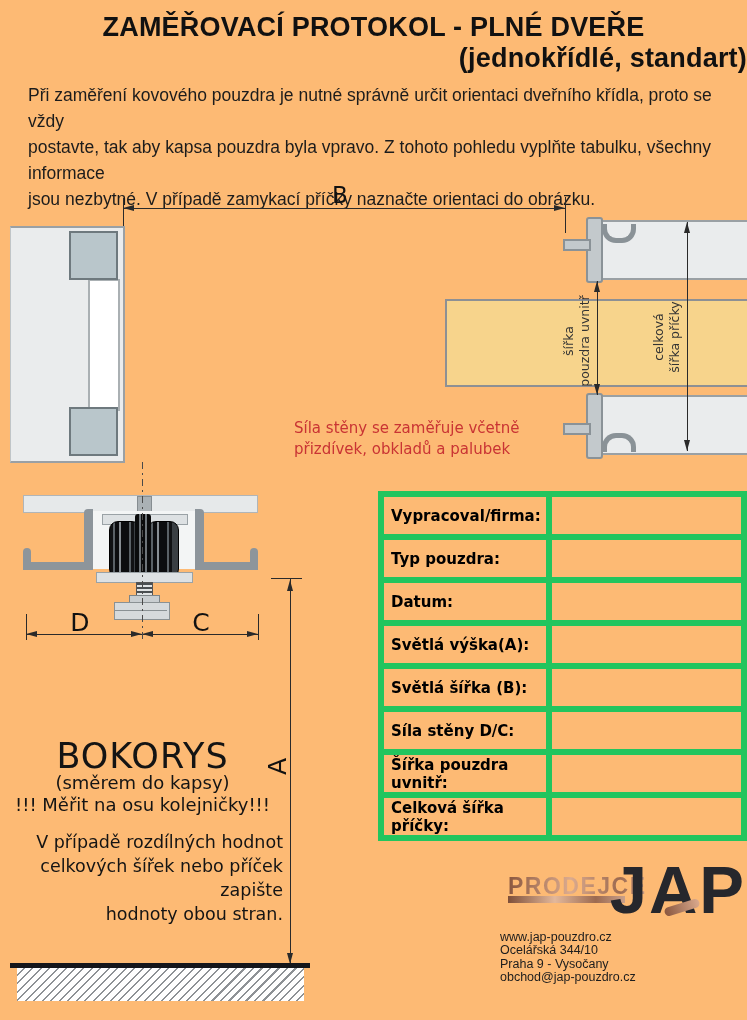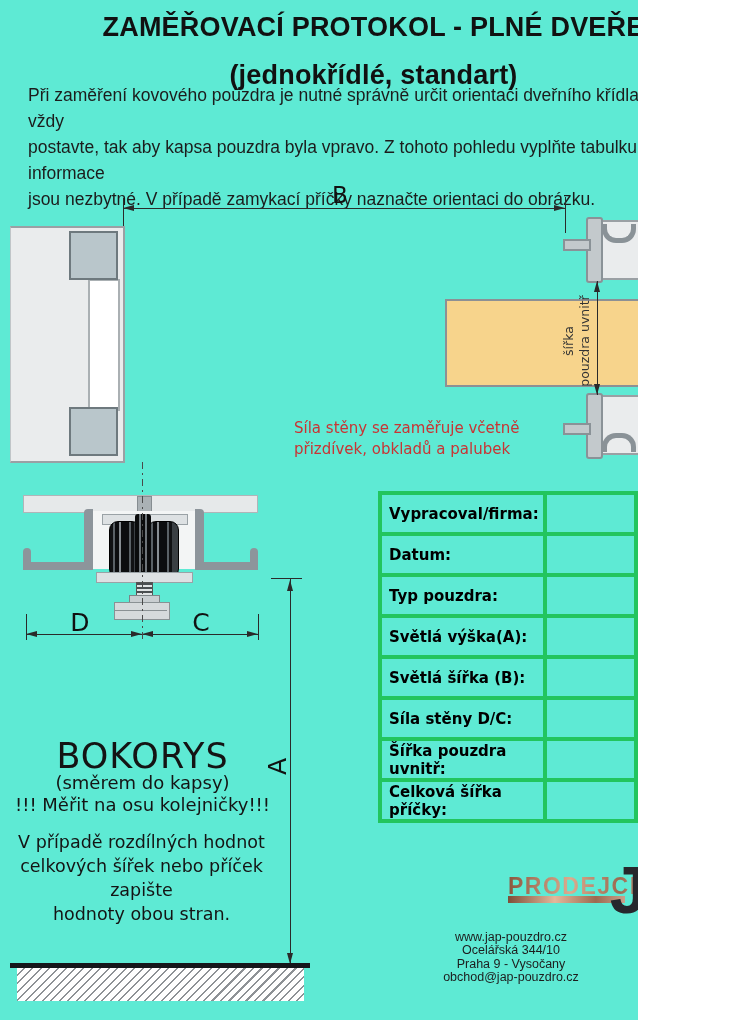--- a/index.html
+++ b/index.html
@@ -1,21 +1,21 @@
 <!DOCTYPE html>
 <html><head>
 <meta charset="utf-8">
 <style>
   html,body{margin:0;padding:0;background:#fff;}
-  #page{position:relative;width:638px;height:1020px;background:#5eead4;overflow:hidden;
+  #page{position:relative;width:747px;height:1020px;background:#fdba74;overflow:hidden;
         font-family:"Liberation Sans",sans-serif;color:#111;}
   .abs{position:absolute;}
   
   .title{left:0;top:12px;width:747px;text-align:center;font-size:27px;font-weight:bold;letter-spacing:.2px;}
-  .title2{top:60px;}
+  .title2{top:43px;text-align:right;}
   .intro{left:28px;top:82px;width:700px;font-size:17.5px;line-height:26px;color:#1c1c1c;}
   
   .hline{height:1px;background:#2a2a2a;}
   .vline{width:1px;background:#2a2a2a;}
   .ah{width:0;height:0;}
   .ah.l{border-top:3px solid transparent;border-bottom:3px solid transparent;border-right:11px solid #2a2a2a;}
   .ah.r{border-top:3px solid transparent;border-bottom:3px solid transparent;border-left:11px solid #2a2a2a;}
   .ah.u{border-left:3px solid transparent;border-right:3px solid transparent;border-bottom:11px solid #2a2a2a;}
   .ah.d{border-left:3px solid transparent;border-right:3px solid transparent;border-top:11px solid #2a2a2a;}
   .dimletter{font-family:"DejaVu Sans",sans-serif;font-size:25px;color:#111;text-align:center;}
@@ -50,36 +50,36 @@
   .rod{left:136px;top:582px;width:15px;height:14px;border:1px solid #555;
        background:repeating-linear-gradient(0deg,#4a4f52 0 2px,#e0e3e4 2px 4px);}
   .nut{left:129px;top:595px;width:29px;height:6px;background:#c9ced1;border:1px solid #7d8487;}
   .dplate{left:114px;top:602px;width:54px;height:16px;background:#d6dadc;border:1px solid #8a9194;}
   
   .floorline{left:10px;top:963px;width:300px;height:5px;background:#15161a;}
   .hatch{left:17px;top:968px;width:287px;height:33px;
          background:repeating-linear-gradient(135deg,#fff 0 4.5px,#8e9296 4.5px 6px);}
   
   .ftable{left:378px;top:491px;border-collapse:collapse;}
-  .ftable td{border:4px solid #22c55e;height:35px;font-family:"DejaVu Sans",sans-serif;}
+  .ftable td{border:6px solid #22c55e;height:35px;font-family:"DejaVu Sans",sans-serif;}
   .ftable td.lab{width:151px;font-weight:bold;font-size:15px;line-height:18px;padding:0 4px 0 7px;color:#000;}
   .ftable td.val{width:192px;}
   
   .bok-h{left:0;top:736px;width:285px;text-align:center;font-family:"DejaVu Sans",sans-serif;font-size:35px;letter-spacing:1px;color:#141414;}
   .bok-s{left:0;width:285px;text-align:center;font-family:"DejaVu Sans",sans-serif;font-size:18px;color:#141414;}
-  .bok-n{left:0;width:283px;text-align:center;font-family:"DejaVu Sans",sans-serif;font-size:17.5px;line-height:24px;color:#141414;}
+  .bok-n{left:0;width:283px;text-align:right;font-family:"DejaVu Sans",sans-serif;font-size:17.5px;line-height:24px;color:#141414;}
   
   .copper{font-weight:bold;letter-spacing:1.5px;font-size:23px;
           background:linear-gradient(90deg,#8a573f,#dcab8e 45%,#9c6a50 80%,#c79a82);
           -webkit-background-clip:text;background-clip:text;color:transparent;}
   .cbar{left:508px;top:896px;width:117px;height:7px;background:linear-gradient(90deg,#7e4f39,#e3b89b 40%,#9c6a50 75%,#caa08a);}
   .jap{left:606px;top:856px;width:140px;text-align:right;font-size:67px;font-weight:800;letter-spacing:2px;line-height:1;color:#26272c;font-family:"Liberation Sans",sans-serif;}
   .swoosh{left:664px;top:903px;width:36px;height:9px;border-radius:5px;transform:rotate(-17deg);
           background:linear-gradient(90deg,#8a573f,#d9a98d);z-index:3;}
-  .contact{right:7px;top:931px;width:240px;text-align:center;font-size:12.5px;line-height:13.4px;color:#1d1d1d;}
+  .contact{right:7px;top:931px;width:240px;text-align:left;font-size:12.5px;line-height:13.4px;color:#1d1d1d;}
 </style>
 </head>
 <body>
 
 <div id="page">
 
   <div class="abs title">ZAMĚŘOVACÍ PROTOKOL - PLNÉ DVEŘE</div>
   <div class="abs title title2">(jednokřídlé, standart)</div>
   <div class="abs intro">
     <div>Při zaměření kovového pouzdra je nutné správně určit orientaci dveřního křídla, proto se vždy</div>
@@ -172,25 +172,25 @@
   <div class="abs floorline"></div>
   <div class="abs hatch"></div>
 
   <table class="abs ftable">
     <tbody>
         <tr>
       <td class="lab">Vypracoval/firma:</td>
       <td class="val"></td>
         </tr>
     <tr>
+      <td class="lab">Typ pouzdra:</td>
+      <td class="val"></td>
+        </tr>
+    <tr>
       <td class="lab">Datum:</td>
-      <td class="val"></td>
-        </tr>
-    <tr>
-      <td class="lab">Typ pouzdra:</td>
       <td class="val"></td>
         </tr>
     <tr>
       <td class="lab">Světlá výška(A):</td>
       <td class="val"></td>
         </tr>
     <tr>
       <td class="lab">Světlá šířka (B):</td>
       <td class="val"></td>
         </tr>

